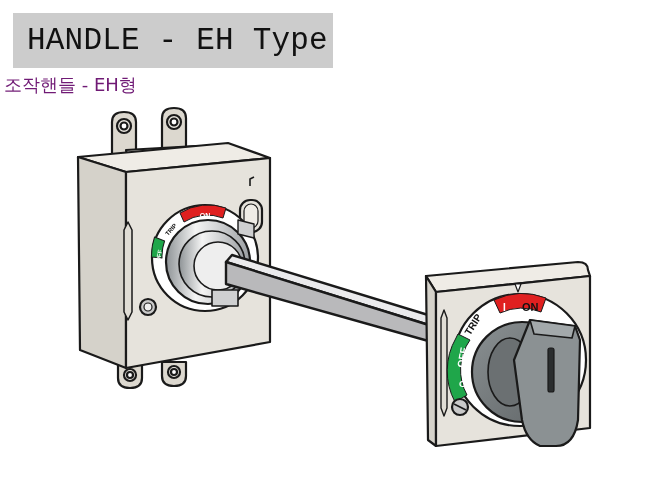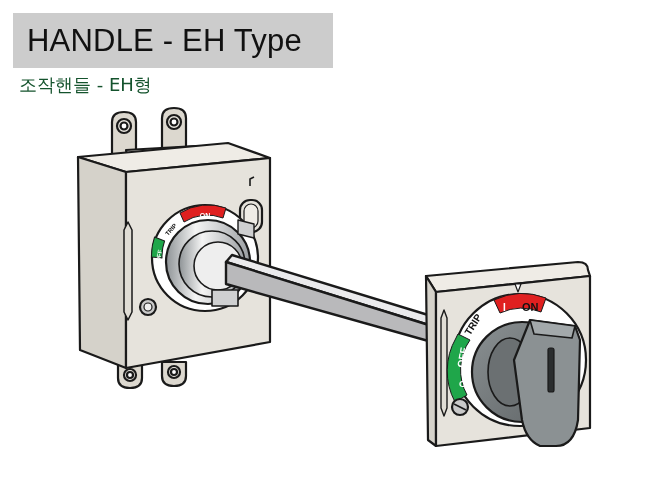--- a/index.html
+++ b/index.html
@@ -6,26 +6,26 @@
     body {
       width: 660px; height: 500px; background: #ffffff; position: relative; overflow: hidden;
       font-family: "Liberation Sans", "DejaVu Sans", sans-serif;
     }
     .title-band {
       position: absolute; left: 13px; top: 13px; width: 320px; height: 55px;
       background: #cccccc; box-sizing: border-box; padding-left: 14px;
       display: flex; align-items: center;
     }
     .title-text {
-      font-family: Liberation Sans, sans-serif;
+      font-family: Liberation Mono, monospace;
       font-size: 31px; color: #111111; letter-spacing: 0.2px; white-space: nowrap;
     }
     .subtitle {
-      position: absolute; left: 19px; top: 73px;
-      font-family: "DejaVu Sans", sans-serif; font-size: 18px; color: #14532d; white-space: nowrap;
+      position: absolute; left: 4px; top: 73px;
+      font-family: "DejaVu Sans", sans-serif; font-size: 18px; color: #701a75; white-space: nowrap;
     }
     .illustration { position: absolute; left: 0; top: 0; width: 660px; height: 500px; }
   </style>
 </head>
 <body>
 
 <div class="title-band">
   <span class="title-text">HANDLE - EH Type</span>
 </div>
 <div class="subtitle">조작핸들 - EH형</div>

